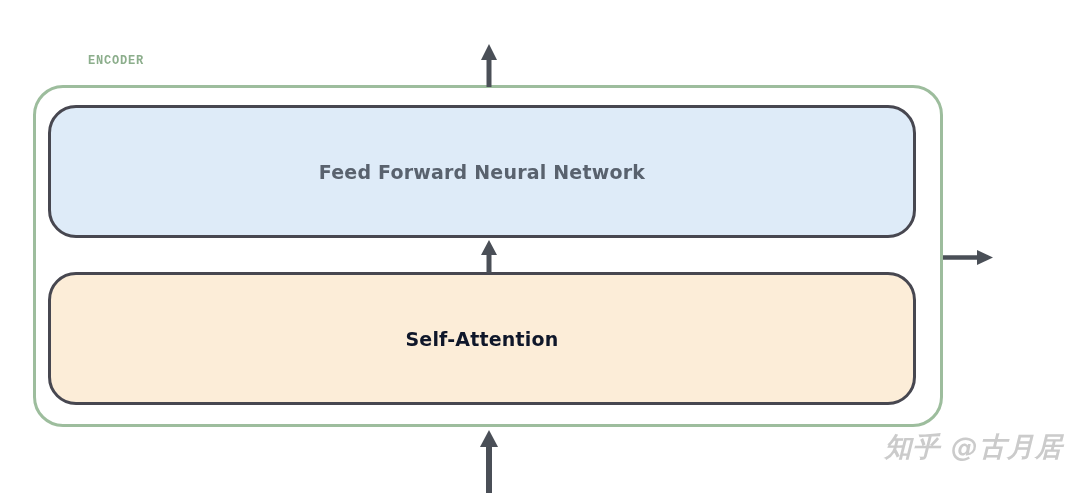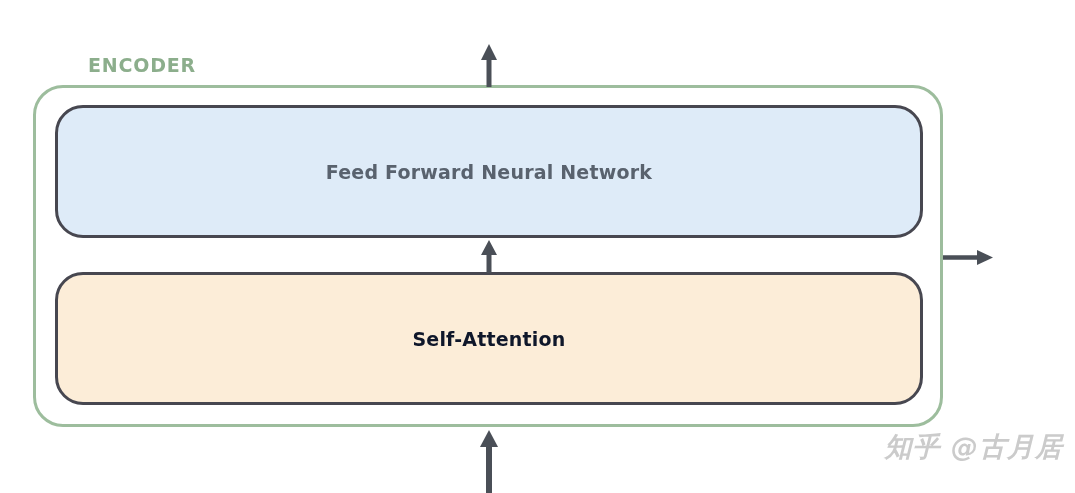--- a/index.html
+++ b/index.html
@@ -11,36 +11,37 @@
     overflow: hidden;
   }
   .canvas {
     position: absolute;
     left: 0; top: 0;
     width: 1075px; height: 493px;
   }
   .encoder-label {
     position: absolute;
     left: 88px; top: 54px;
-    font-size: 19px;
+    font-size: 12px;
     font-weight: 700;
     letter-spacing: 0.8px;
     color: #8cae8c;
+    font-family: Liberation Mono, monospace;
   }
   .encoder-box {
     position: absolute;
     left: 33px; top: 85px;
     width: 910px; height: 342px;
     border: 3px solid #9dbd9d;
     border-radius: 30px;
     background: #ffffff;
   }
   .block {
     position: absolute;
-    left: 55px;
+    left: 48px;
     width: 868px; height: 133px;
     border: 3.5px solid #474750;
     border-radius: 28px;
     display: flex;
     align-items: center;
     justify-content: center;
   }
   .block-ffn { top: 105px; }
   .block-attn { top: 272px; }
   .block-label {

